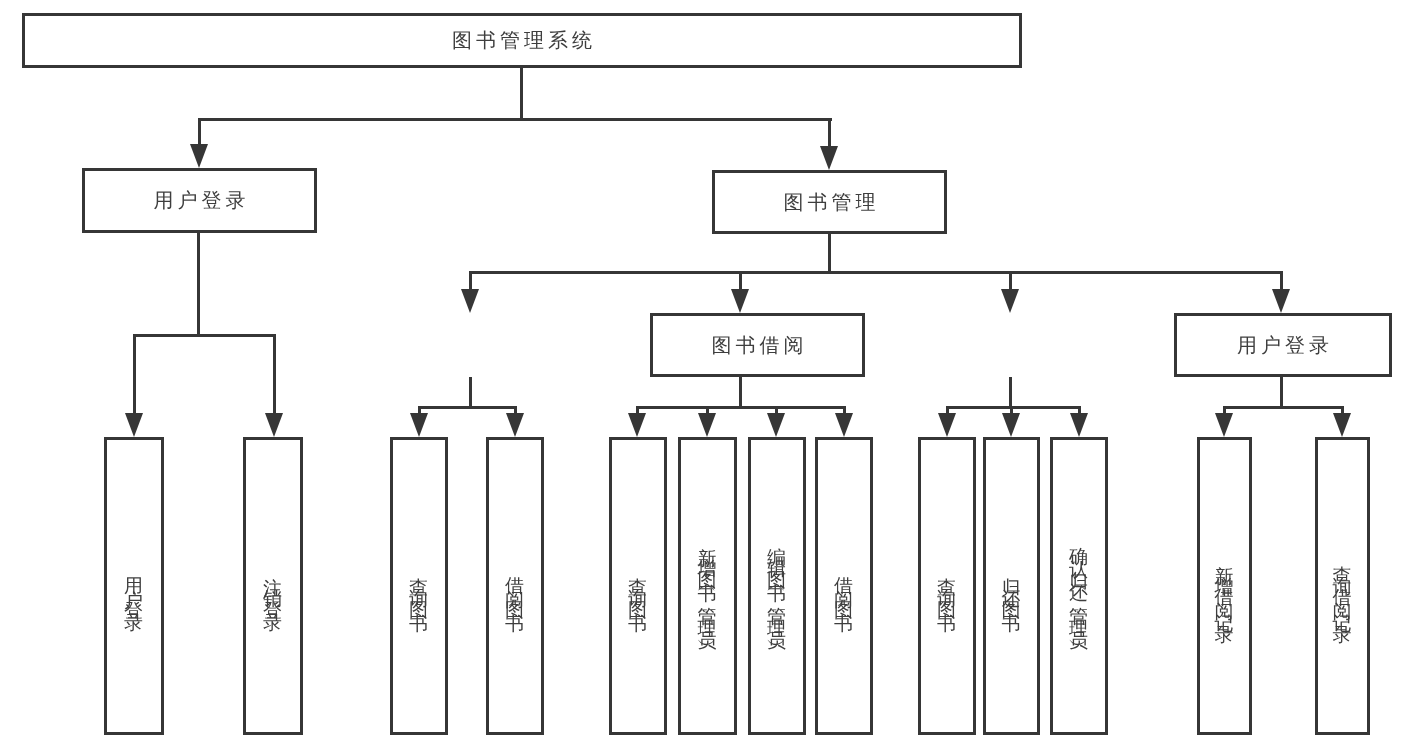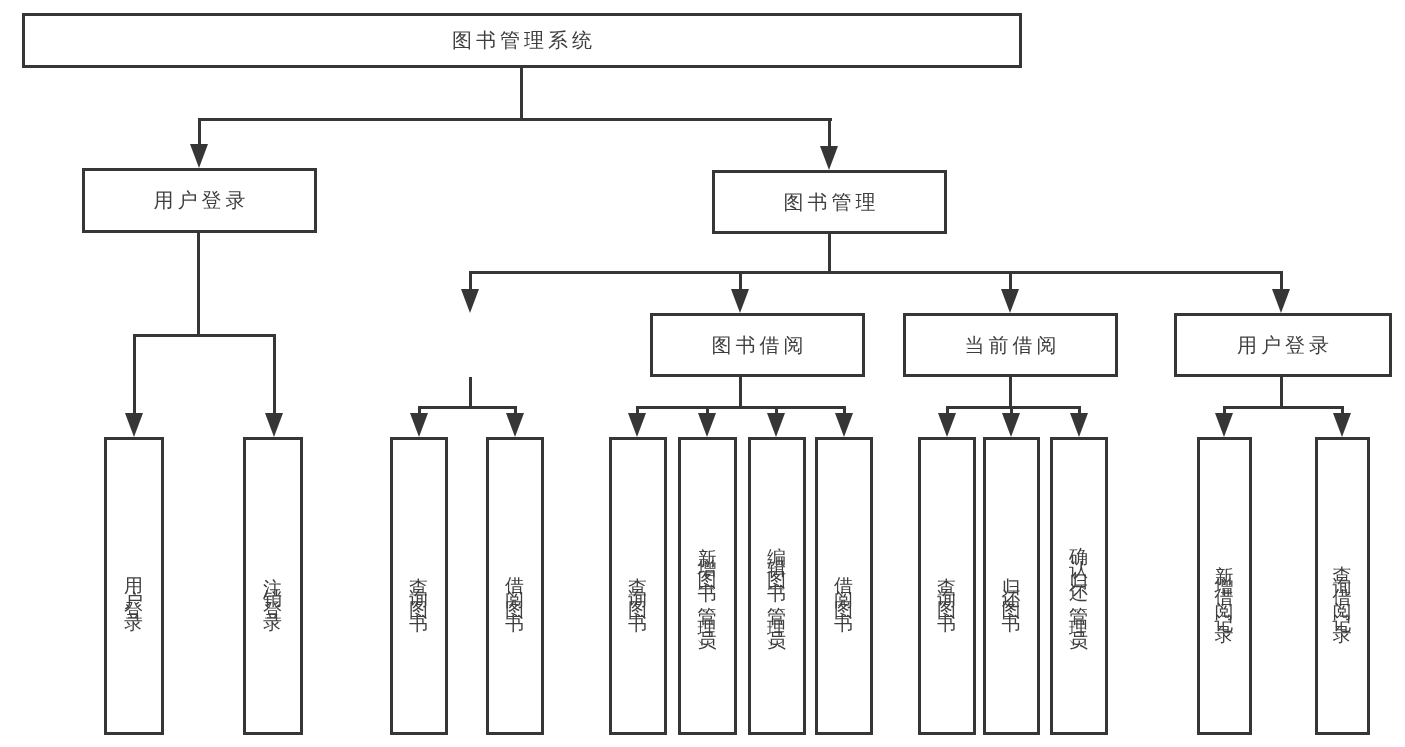--- a/index.html
+++ b/index.html
@@ -127,21 +127,20 @@
 
   <div class="node" style="left:22px; top:13px; width:1000px; height:55px;">图书管理系统</div>
 
   <div class="node" style="left:82px; top:168px; width:235px; height:65px;">用户登录</div>
 
   <div class="node" style="left:712px; top:170px; width:235px; height:64px;">图书管理</div>
 
 
   <div class="node" style="left:633px; top:313px; width:215px; height:64px;margin-left:17px;">图书借阅</div>
 
-  <div class="node" style="left:903px; top:313px; width:215px; height:64px;">当前借阅</div>
 
   <div class="node" style="left:1174px; top:313px; width:218px; height:64px;">用户登录</div>
 
   <div class="node leaf" style="left:104px; top:437px; width:60px; height:298px;">用户登录</div>
 
   <div class="node leaf" style="left:243px; top:437px; width:60px; height:298px;">注销登录</div>
 
   <div class="node leaf" style="left:390px; top:437px; width:58px; height:298px;">查询图书</div>
 
   <div class="node leaf" style="left:486px; top:437px; width:58px; height:298px;">借阅图书</div>

